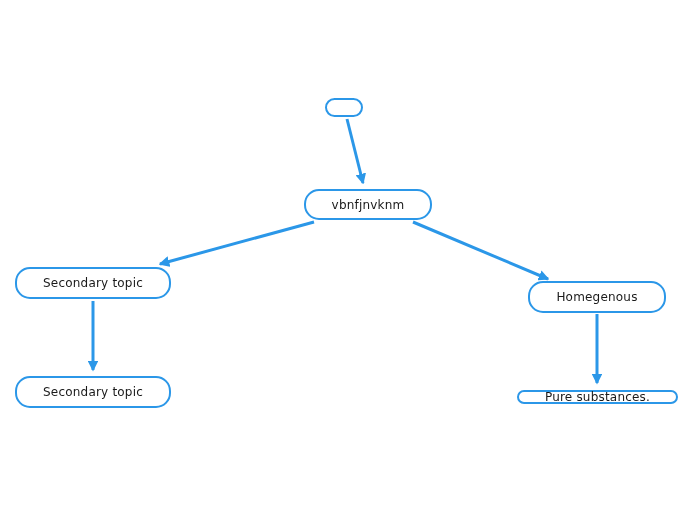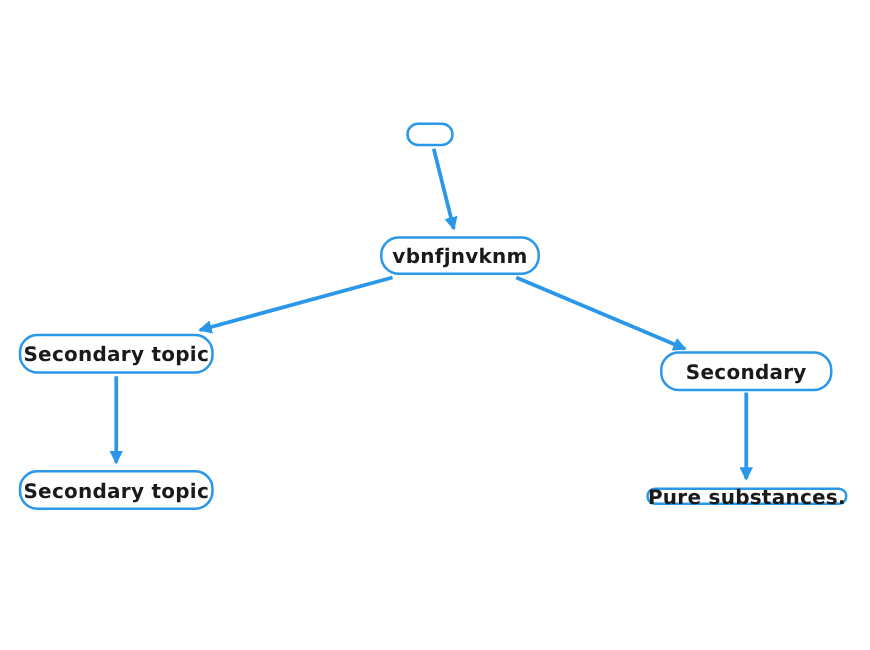--- a/index.html
+++ b/index.html
@@ -30,22 +30,22 @@
     position: absolute;
     background: var(--node-fill);
     border: 2px solid var(--accent-color);
     border-radius: 15px;
     display: flex;
     align-items: center;
     justify-content: center;
     cursor: pointer;
   }
   .node .label {
-    font-size: 16px;
-    font-weight: bold;
+    font-size: 12px;
+    font-weight: normal;
     color: var(--text-color);
     white-space: nowrap;
     letter-spacing: 0.2px;
   }
   .node.small {
     border-radius: 10px;
     border-width: 2px;
   }
 </style>
 </head>
@@ -77,21 +77,21 @@
 
   <div class="node" style="left:304px; top:189px; width:128px; height:31px;">
     <span class="label">vbnfjnvknm</span>
   </div>
 
   <div class="node" style="left:15px; top:267px; width:156px; height:32px;">
     <span class="label">Secondary topic</span>
   </div>
 
   <div class="node" style="left:528px; top:281px; width:138px; height:32px;">
-    <span class="label">Secondary</span>
+    <span class="label">Homegenous</span>
   </div>
 
   <div class="node" style="left:15px; top:376px; width:156px; height:32px;">
     <span class="label">Secondary topic</span>
   </div>
 
   <div class="node" style="left:517px; top:390px; width:161px; height:14px;">
     <span class="label">Pure substances.</span>
   </div>
 

